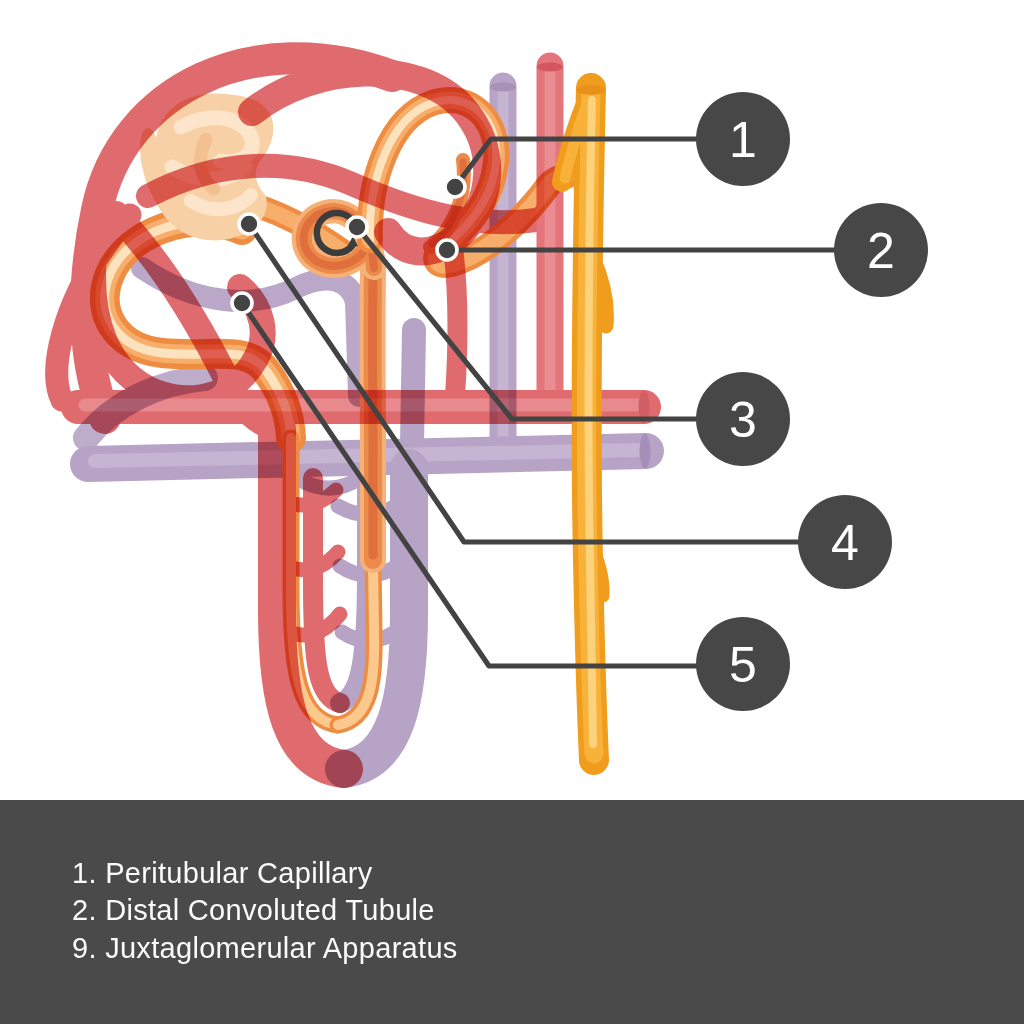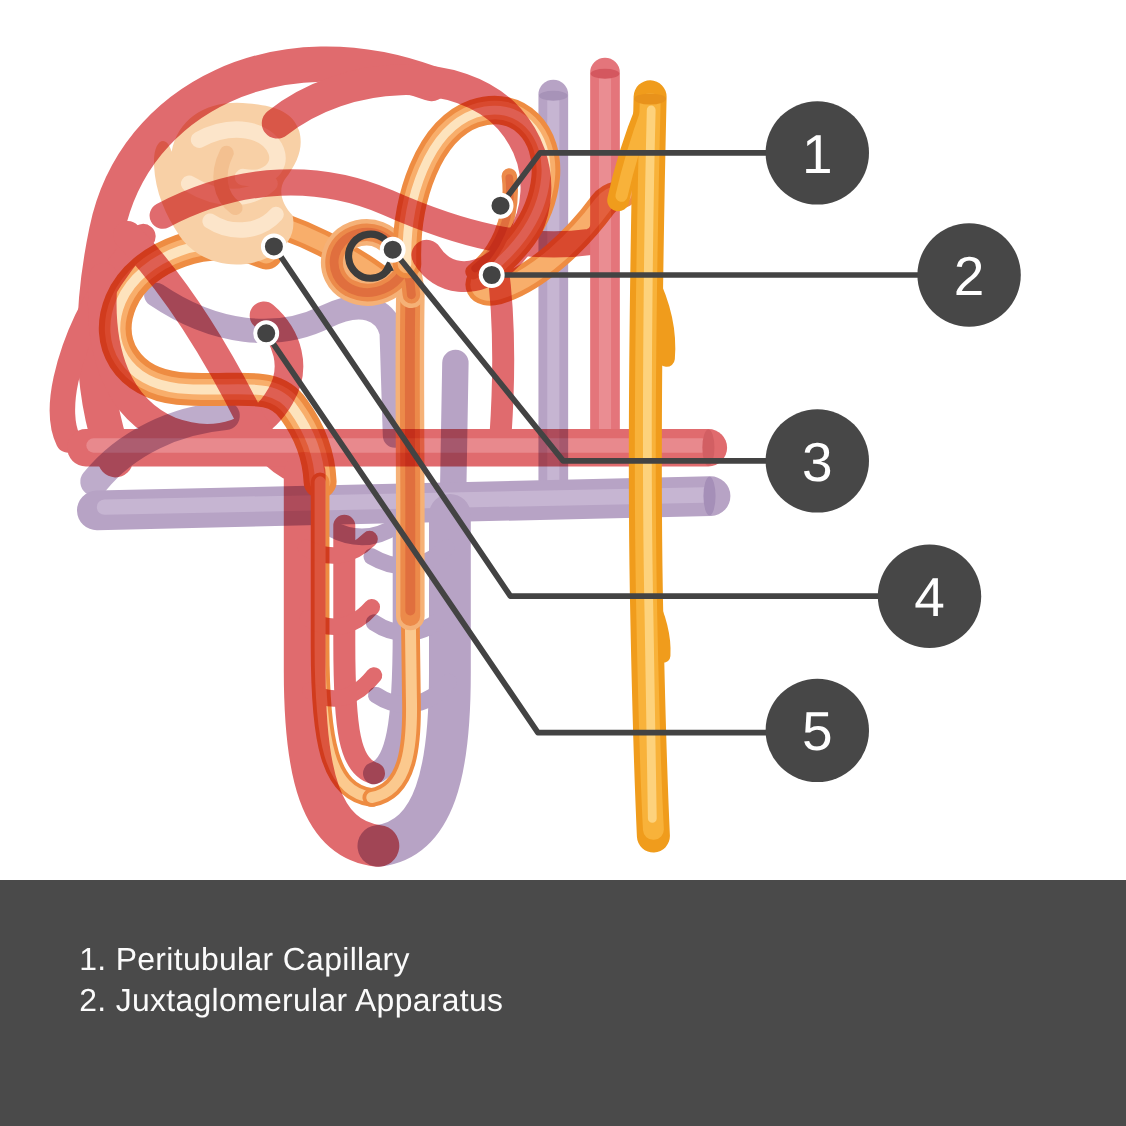--- a/index.html
+++ b/index.html
@@ -159,16 +159,17 @@
       <g>
         <circle class="badge-circle" cx="743" cy="664" r="47"></circle>
         <text class="badge-num" x="743" y="682">5</text>
       </g>
     </g>
   </svg>
 
   <div class="footer"></div>
   <div class="legend-col legend-col-1">
     <div>1. Peritubular Capillary</div>
-    <div>2. Juxtaglomerular Apparatus</div>
+    <div>2. Distal Convoluted Tubule</div>
+    <div>9. Juxtaglomerular Apparatus</div>
   </div>
 
 </div>
 
 </body></html>

